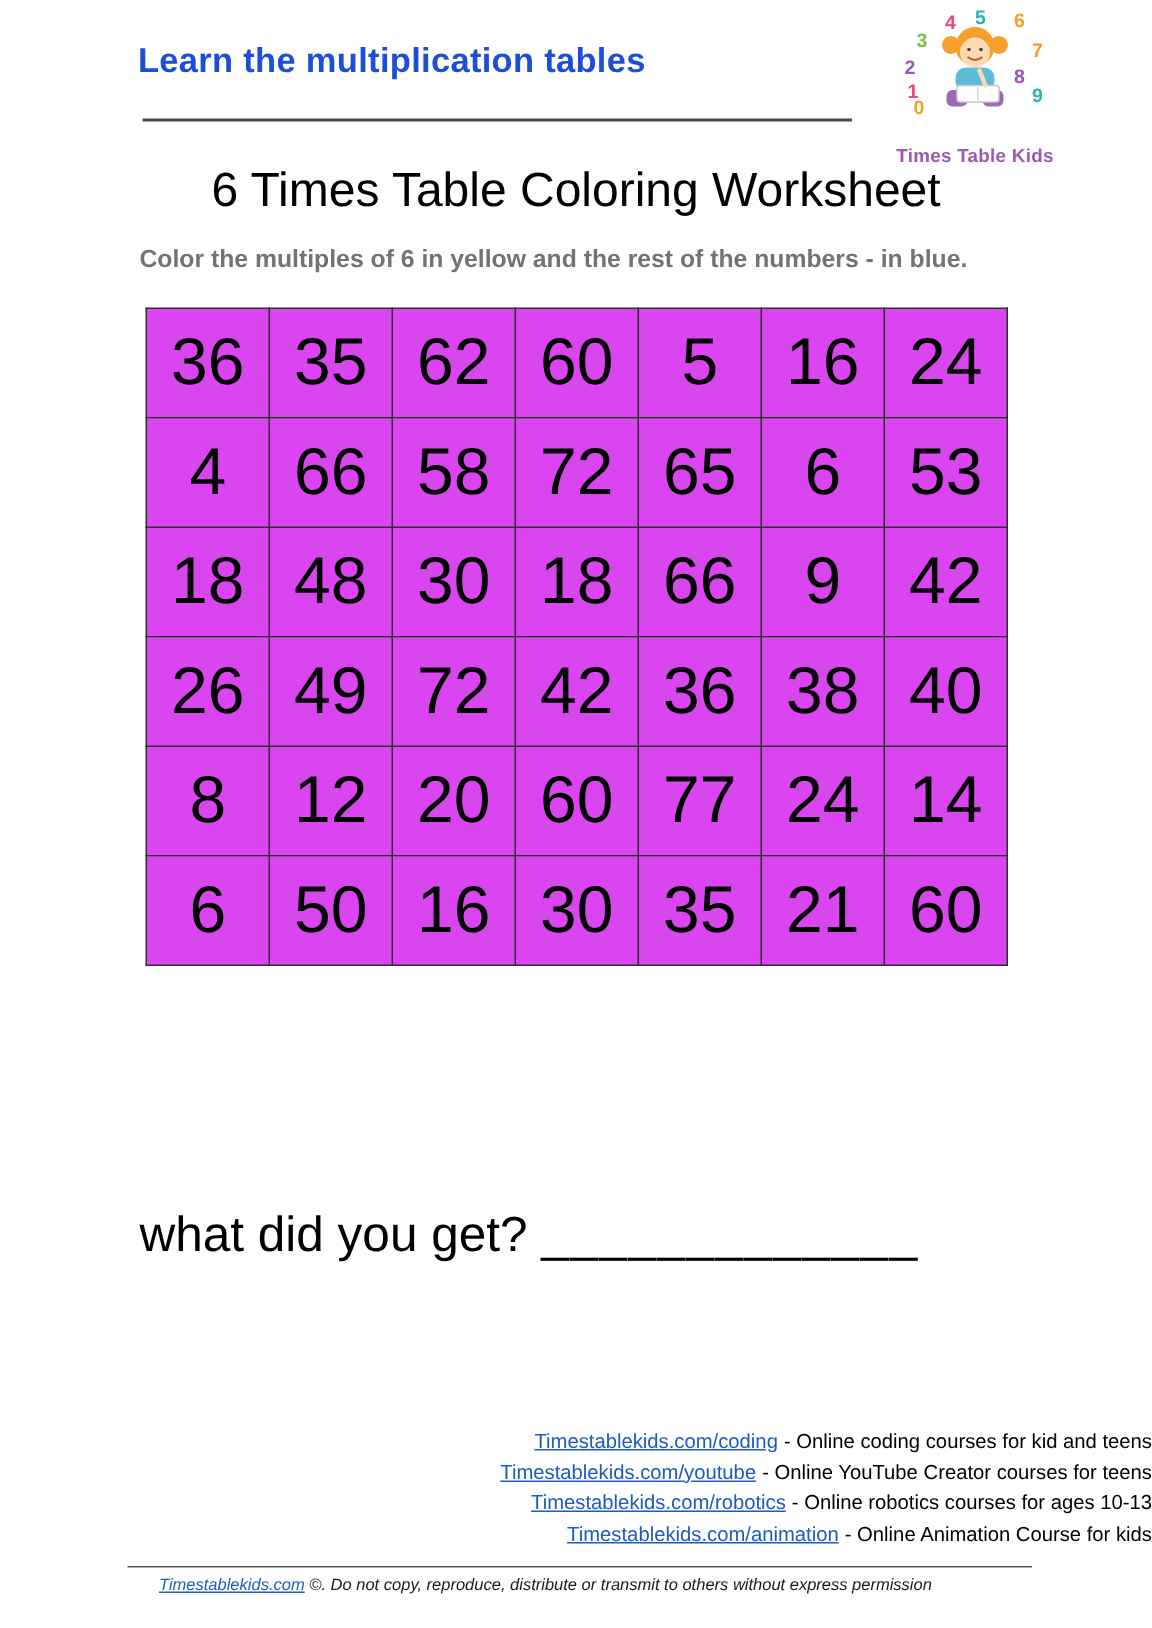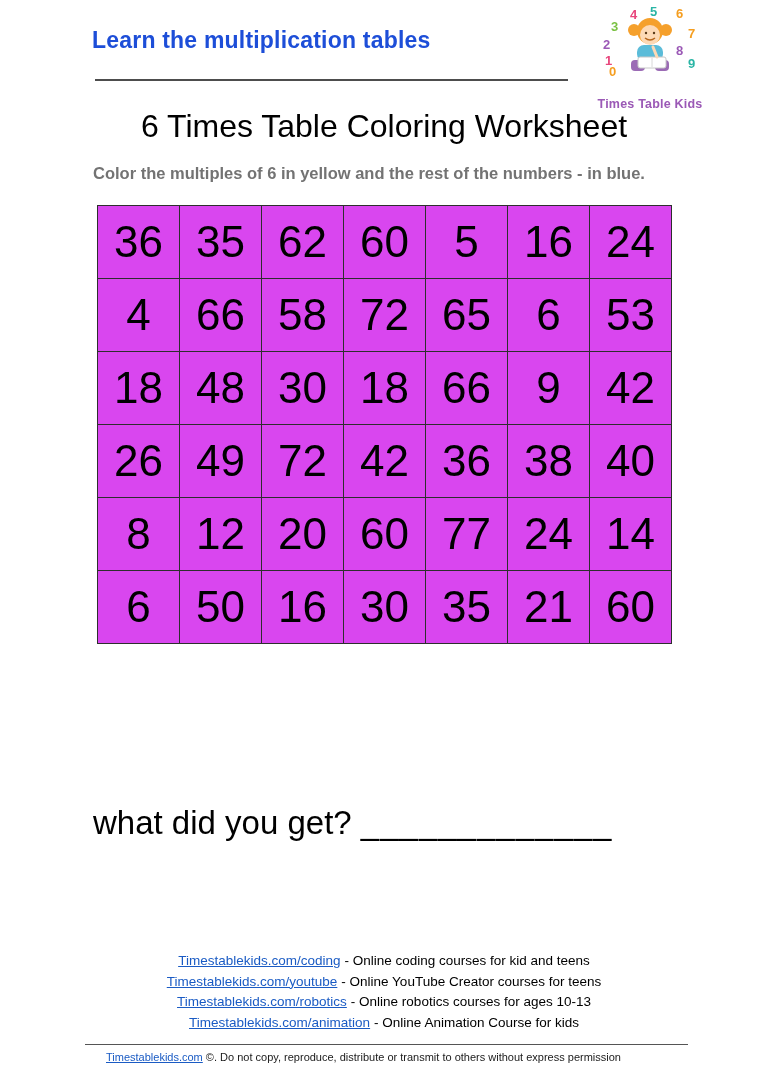--- a/index.html
+++ b/index.html
@@ -40,33 +40,33 @@
     text-align:center; vertical-align:middle;
     font-size:44px; color:#000; background:#d946ef;
   }
   .question-row {
     position:absolute; left:93px; top:768px; font-size:33px; color:#000;
     white-space:nowrap;
     margin-top:36px;
   }
   .answer-blank { letter-spacing:1px; }
   .footer-links {
-    position:absolute; left:0; top:951px; width:768px; text-align:center;
+    position:absolute; left:0; top:951px; width:768px; text-align:right;
     font-size:13.5px; line-height:20.5px; color:#000;
   }
   .footer-links a, .copyright a {
     color:#1a5bc4; text-decoration:underline; cursor:pointer;
   }
   .footer-links .desc { margin-left:4px; }
   .bottom-line {
     position:absolute; left:85px; top:1044px; width:603px;
     border-top:1.5px solid #555;
   }
   .copyright {
-    position:absolute; left:106px; top:1051px; font-size:11px; color:#1a1a1a;
+    position:absolute; left:106px; top:1051px; font-size:11px; color:#1a1a1a;font-style:italic;
   }
   .logo-digits text {
     font-family:"Liberation Sans", sans-serif; font-size:13px; font-weight:bold;
   }
 </style>
 </head>
 <body>
 
 <div class="page">
 

